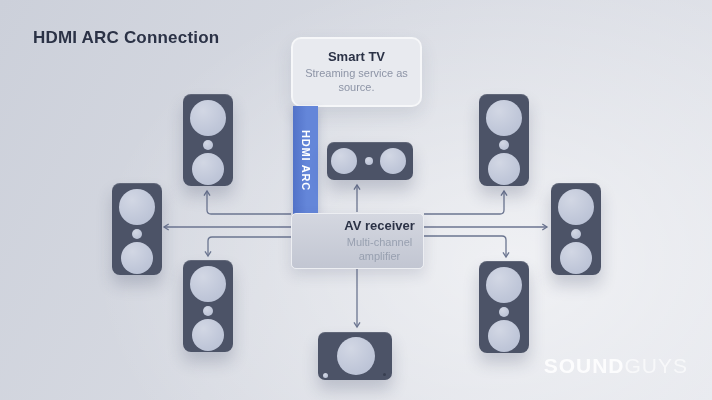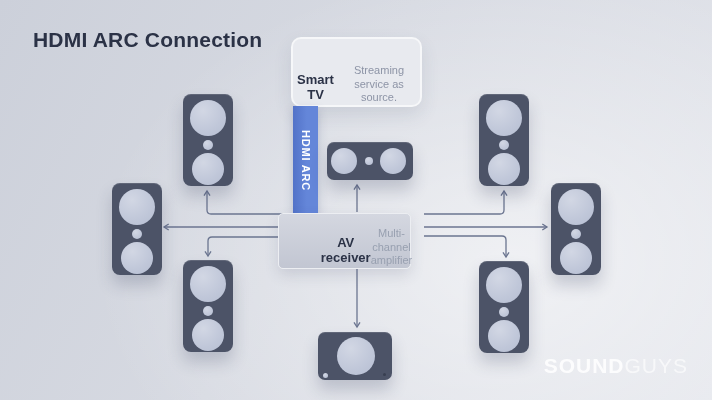--- a/index.html
+++ b/index.html
@@ -5,45 +5,45 @@
   html,body{margin:0;padding:0;background:#e9ebf0;}
   .stage{
     position:relative;width:712px;height:400px;overflow:hidden;
     font-family:"Liberation Sans",sans-serif;
     background:
       radial-gradient(95% 120% at 72% 66%, rgba(255,255,255,0.55) 0%, rgba(255,255,255,0) 62%),
       linear-gradient(118deg,#ccd0da 0%,#d7dae2 45%,#e4e6ec 100%);
   }
   .page-title{
     position:absolute;left:33px;top:28px;
-    font-size:21px;font-weight:700;color:#2b3246;letter-spacing:.2px;
+    font-size:17px;font-weight:700;color:#2b3246;letter-spacing:.2px;
   }
   
   .card{
-    position:absolute;display:flex;flex-direction:row;align-items:flex-end;justify-content:center;
+    position:absolute;display:flex;flex-direction:column;align-items:center;justify-content:center;
     text-align:center;box-sizing:border-box;
   }
   .smart-tv{
     left:291px;top:37px;width:131px;height:70px;
     background:#e8eaef;border:2px solid rgba(255,255,255,.6);border-radius:10px;
     box-shadow:0 8px 18px rgba(60,70,100,.12);
   }
   .card-title{font-size:13px;font-weight:700;color:#2b3246;margin-bottom:3px;}
   .card-sub{font-size:11px;line-height:1.25;color:#8d94a6;width:104px;}
   .hdmi-bar{
     position:absolute;left:293px;top:106px;width:25px;height:108px;
     background:linear-gradient(to right,#5272c8 0%,#6486d9 55%);
     display:flex;align-items:center;justify-content:center;
     box-shadow:0 4px 10px rgba(60,70,120,.25);
   }
   .hdmi-bar span{
     writing-mode:vertical-rl;color:#ffffff;font-size:11px;font-weight:700;letter-spacing:.8px;white-space:nowrap;
   }
   .receiver{
-    left:278px;top:213px;width:133px;height:56px;
+    left:291px;top:213px;width:133px;height:56px;
     background:linear-gradient(180deg,#d4d7e0,#c2c6d2);
     border:1px solid #eceef2;border-radius:5px;
     box-shadow:0 6px 14px rgba(60,70,100,.15);
     padding-left:44px;
   }
   .receiver .card-sub{width:92px;color:#98a0b0;}
   
   .spk{position:absolute;background:#4c5367;border-radius:8px;
        box-shadow:0 10px 16px rgba(50,60,90,.22), inset 0 1px 0 rgba(255,255,255,.12);}
   .cone{position:absolute;border-radius:50%;

